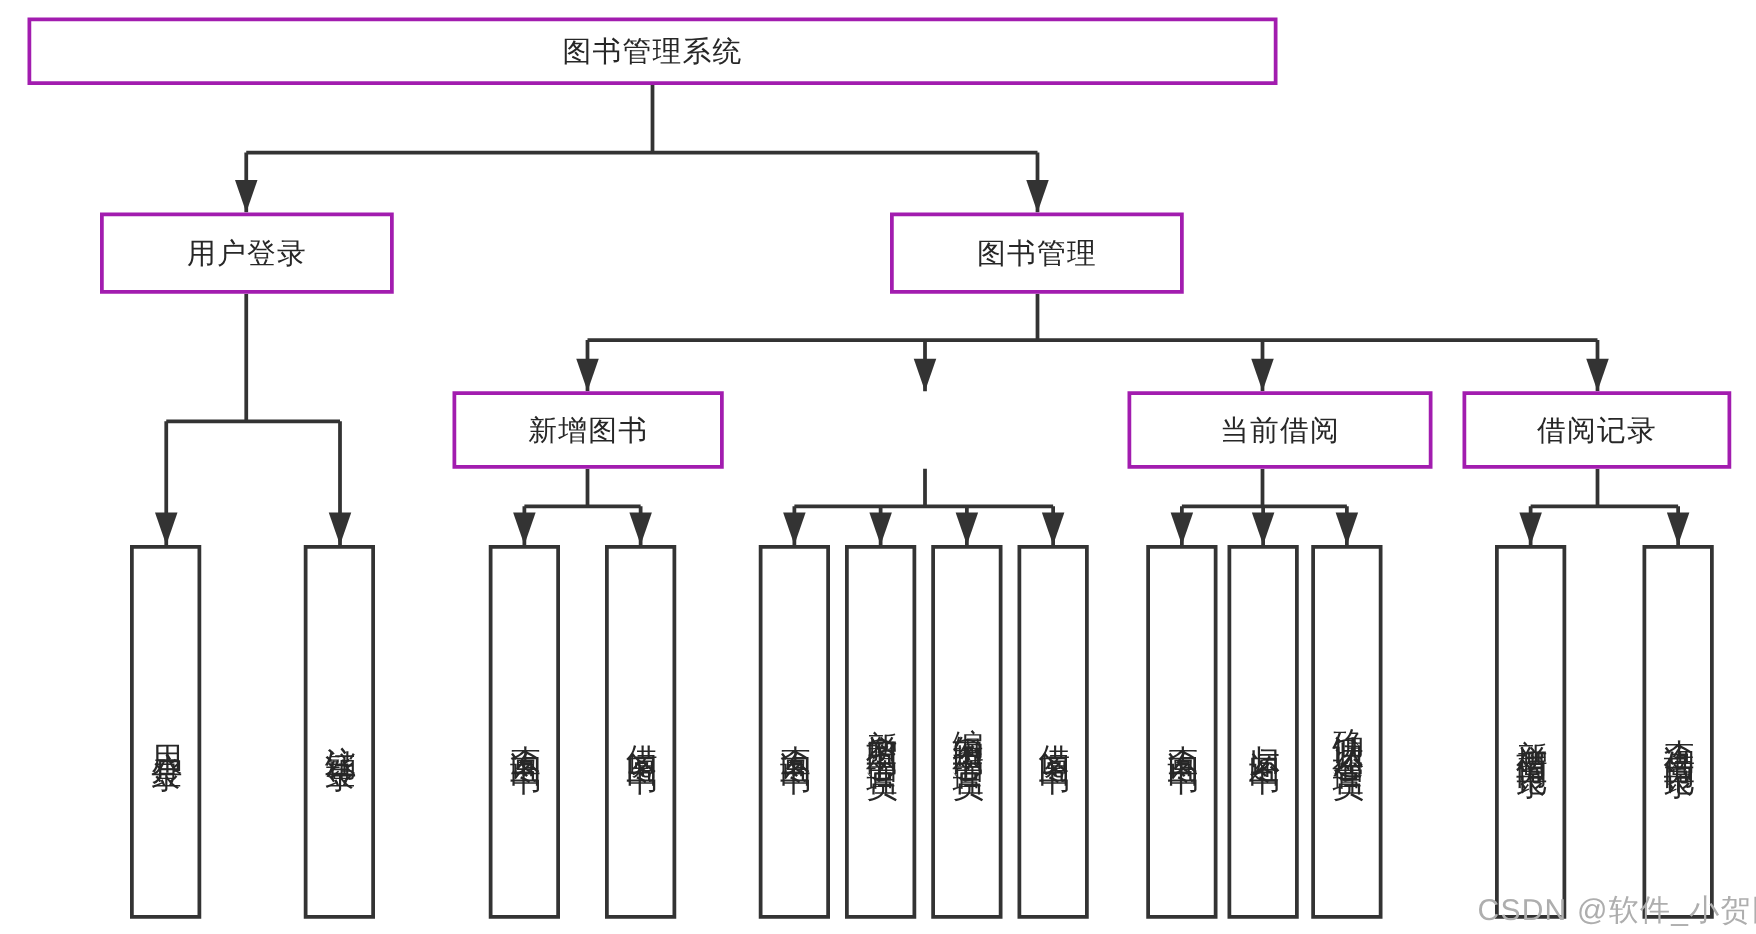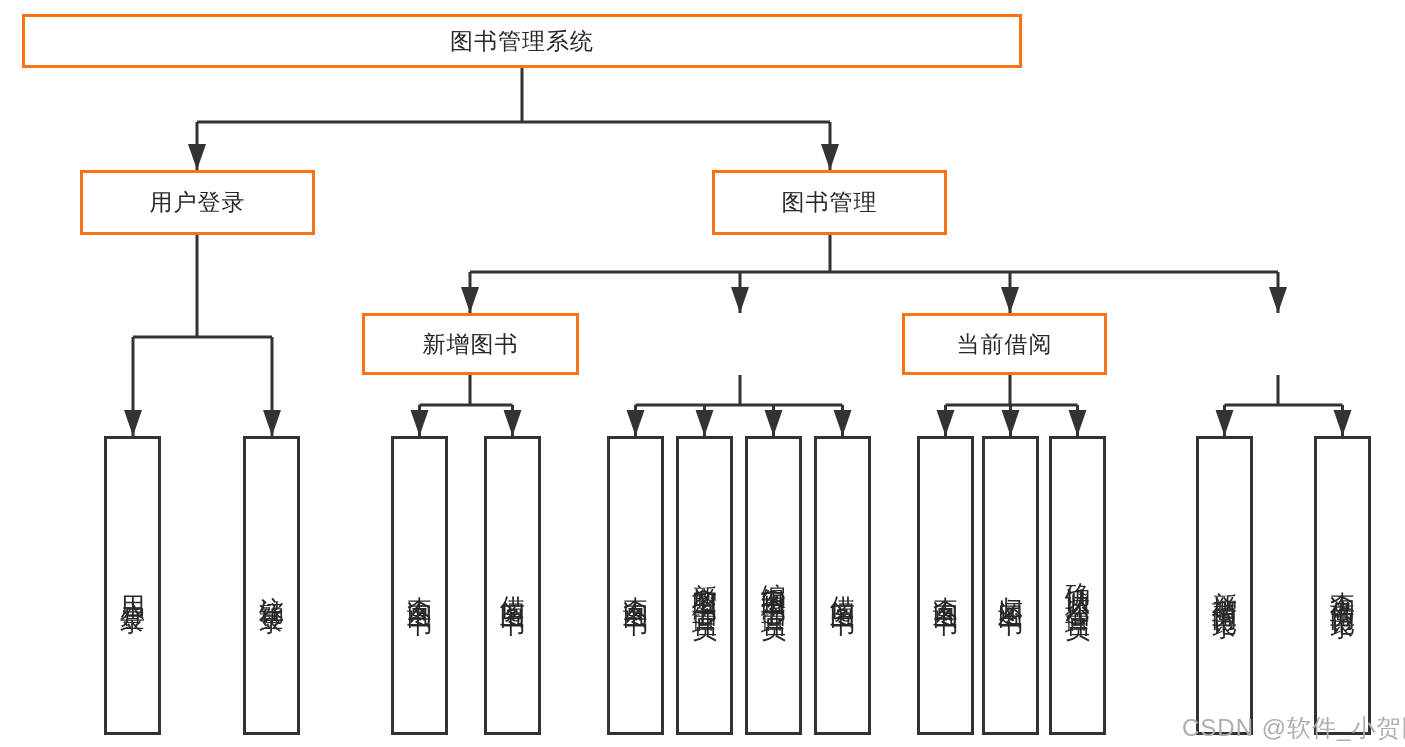--- a/index.html
+++ b/index.html
@@ -2,21 +2,21 @@
 <html><head>
 <meta charset="utf-8">
 <style>
   html,body{margin:0;padding:0;background:#ffffff;}
   .stage{
     position:relative;width:1405px;height:747px;background:#ffffff;
     font-family:"Liberation Sans","DejaVu Sans",sans-serif;overflow:hidden;
   }
   svg.wires{position:absolute;left:0;top:0;width:1405px;height:747px;}
   .node{
-    position:absolute;box-sizing:border-box;border:3px solid #f97316;background:#ffffff;
+    position:absolute;box-sizing:border-box;border:3px solid #a21caf;background:#ffffff;
     display:flex;align-items:center;justify-content:center;
     font-size:23px;color:#272727;letter-spacing:1px;white-space:nowrap;
   }
   .vnode{
     position:absolute;box-sizing:border-box;border:3px solid #333333;background:#ffffff;
     top:436px;height:299px;width:57px;
     display:flex;align-items:center;justify-content:center;
     writing-mode:vertical-lr;text-orientation:mixed;
     font-size:25px;letter-spacing:5px;color:#272727;line-height:1;
   }
@@ -61,21 +61,22 @@
       <polygon points="1333.5,410 1351.5,410 1342.5,436"></polygon>
     </g>
   </svg>
 
   <div class="node" style="left:22px;top:14px;width:1000px;height:54px;">图书管理系统</div>
 
   <div class="node" style="left:80px;top:170px;width:235px;height:65px;">用户登录</div>
   <div class="node" style="left:712px;top:170px;width:235px;height:65px;">图书管理</div>
 
   <div class="node" style="left:362px;top:313px;width:217px;height:62px;">新增图书</div>
-  <div class="node" style="left:902px;top:313px;width:205px;height:62px;">当前借阅</div>
+  <div class="node" style="left:902px;top:313px;width:244px;height:62px;">当前借阅</div>
+  <div class="node" style="left:1170px;top:313px;width:215px;height:62px;">借阅记录</div>
 
   <div class="vnode" style="left:104px;">用户登录</div>
   <div class="vnode" style="left:243px;">注销登录</div>
 
   <div class="vnode" style="left:391px;">查询图书</div>
   <div class="vnode" style="left:484px;">借阅图书</div>
 
   <div class="vnode" style="left:607px;">查询图书</div>
   <div class="vnode" style="left:676px;">新增图书（管理员）</div>
   <div class="vnode" style="left:745px;">编辑图书（管理员）</div>

